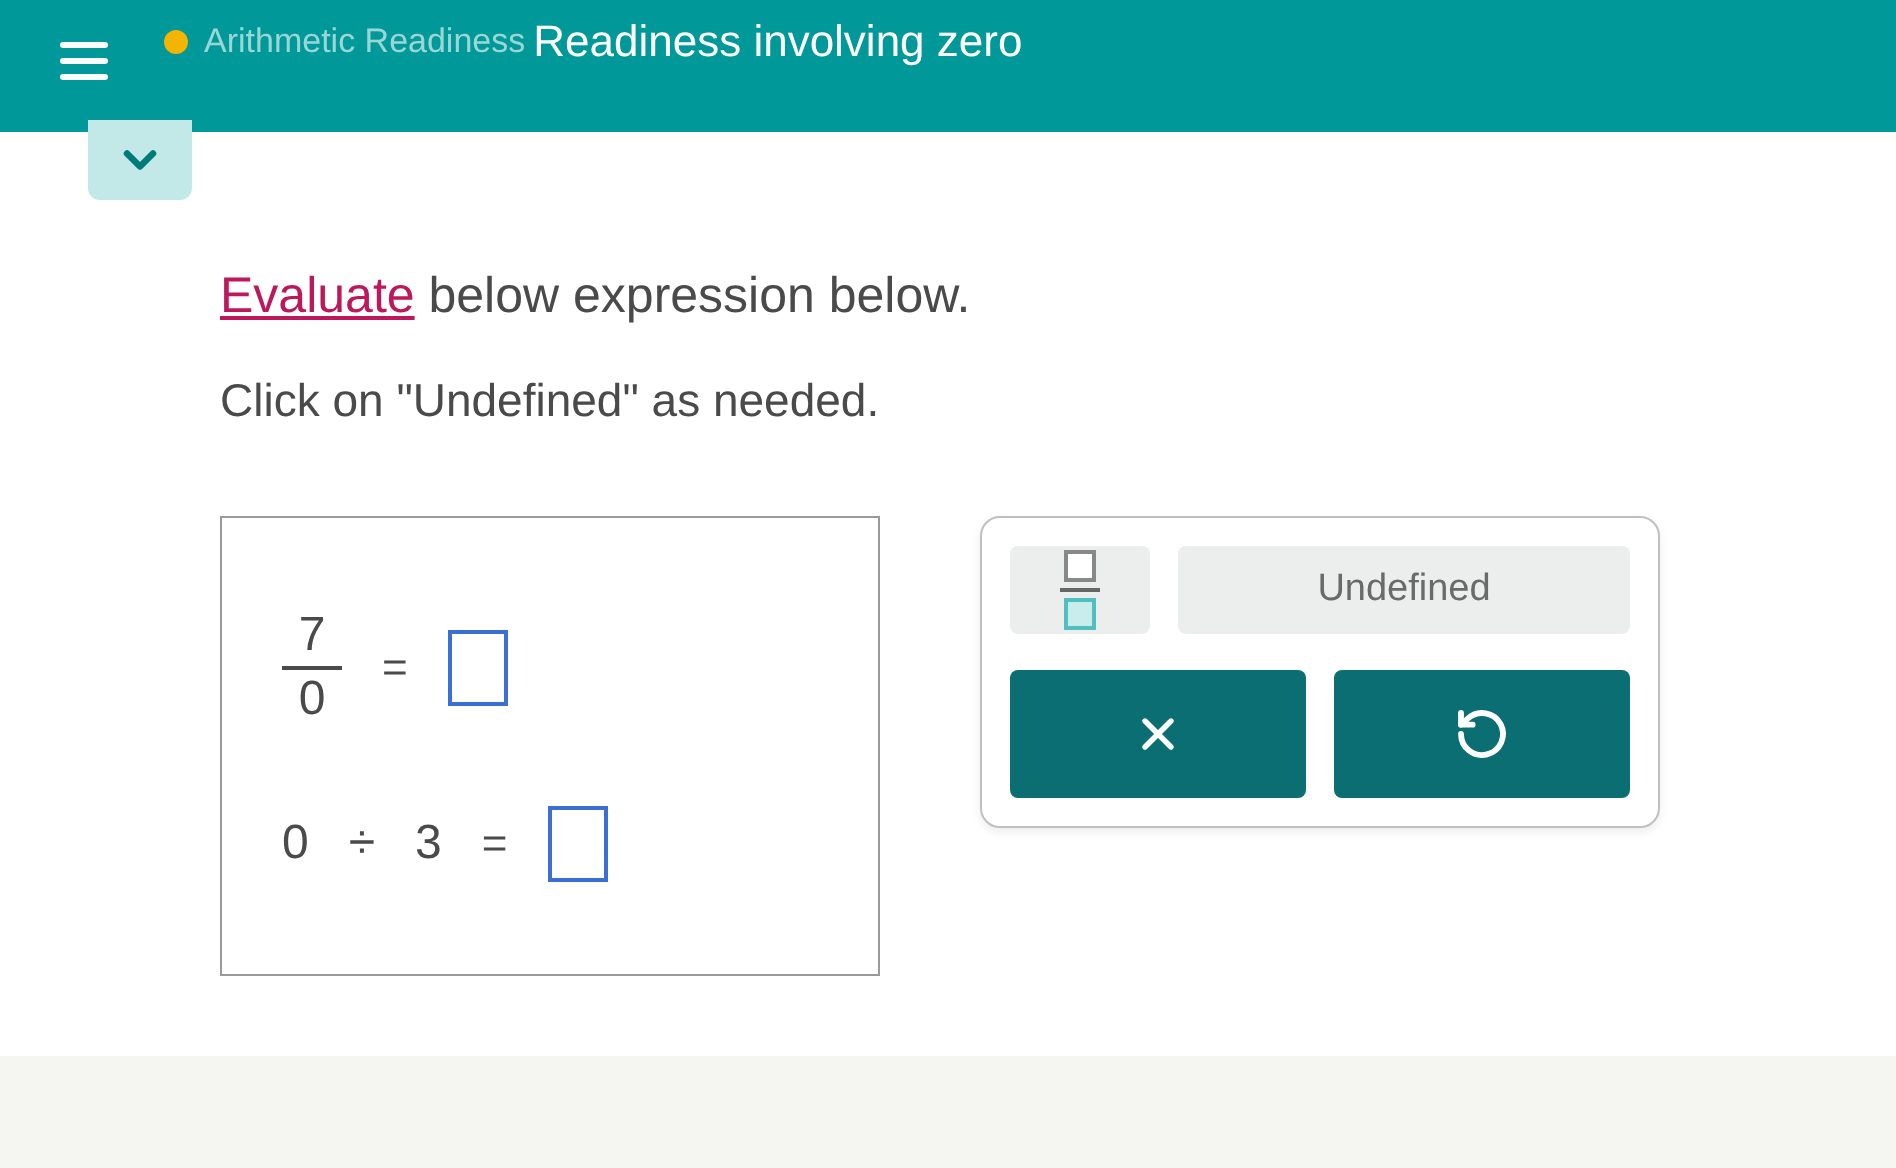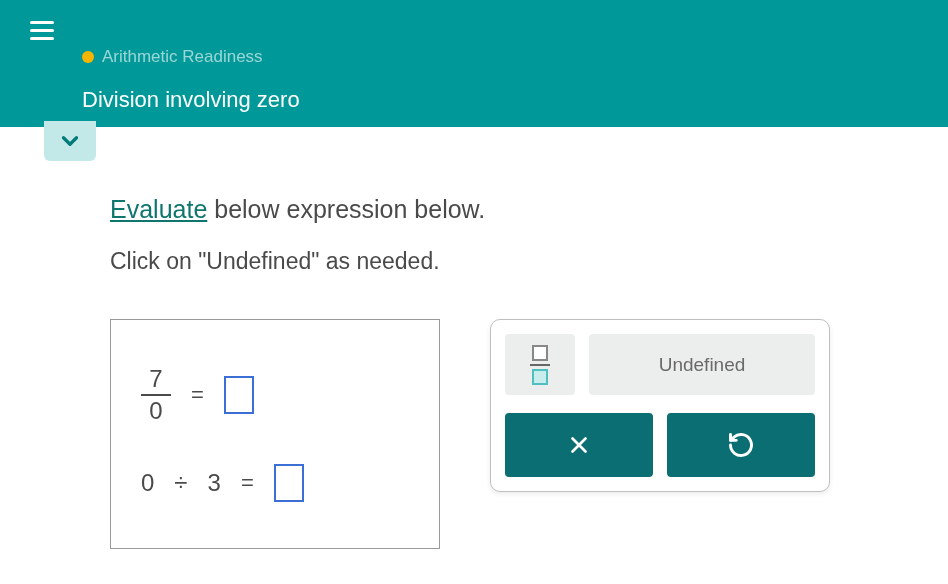--- a/index.html
+++ b/index.html
@@ -32,23 +32,22 @@
       cursor: pointer;
     }
     .menu-circle span {
       width: 24px;
       height: 3px;
       background: #fff;
       border-radius: 2px;
     }
     .header-text {
       display: flex;
-      flex-direction: column;
-      gap: 20px;
-      margin-top: 39px;
+      flex-direction: row;
+      gap: 4px;
     }
     .breadcrumb {
       display: flex;
       align-items: center;
       gap: 8px;
       font-size: 17px;
       color: rgba(255,255,255,0.6);
       font-weight: 500;
     }
     .dot {
@@ -84,21 +83,21 @@
     .content {
       background: #fff;
       padding: 48px 110px 40px 110px;
     }
     .instruction-1 {
       font-size: 25px;
       color: #4a4a4a;
       margin-bottom: 24px;
     }
     .evaluate-link {
-      color: #0f766e;
+      color: #be185d;
       text-decoration: underline;
       cursor: pointer;
     }
     .instruction-2 {
       font-size: 23px;
       color: #4a4a4a;
       margin-bottom: 44px;
     }
     .work-row {
       display: flex;
@@ -157,21 +156,21 @@
       background: #fff;
       box-shadow: 0 2px 5px rgba(0,0,0,0.08);
     }
     .tool-panel .top-row {
       display: flex;
       gap: 14px;
       margin-bottom: 18px;
     }
     .tool-btn {
       flex: 1;
-      height: 61px;
+      height: 44px;
       background: #eceded;
       border: none;
       border-radius: 4px;
       display: flex;
       align-items: center;
       justify-content: center;
       cursor: pointer;
       font-size: 19px;
       color: #6a6a6a;
     }
@@ -223,21 +222,21 @@
   <div class="menu-circle">
     <span></span>
       <span></span>
       <span></span>
   </div>
   <div class="header-text">
     <div class="breadcrumb">
       <div class="dot"></div>
       <span>Arithmetic Readiness</span>
     </div>
-    <div class="topic-title">Division involving zero</div>
+    <div class="topic-title">Readiness involving zero</div>
   </div>
 </div>
 
 <div class="sub-header">
   <div class="dropdown-toggle">
     <svg width="26" height="26" viewBox="0 0 24 24" fill="none" stroke-width="3" stroke-linecap="round" stroke-linejoin="round">
         <polyline points="6 9 12 15 18 9"></polyline>
       </svg>
   </div>
 </div>

